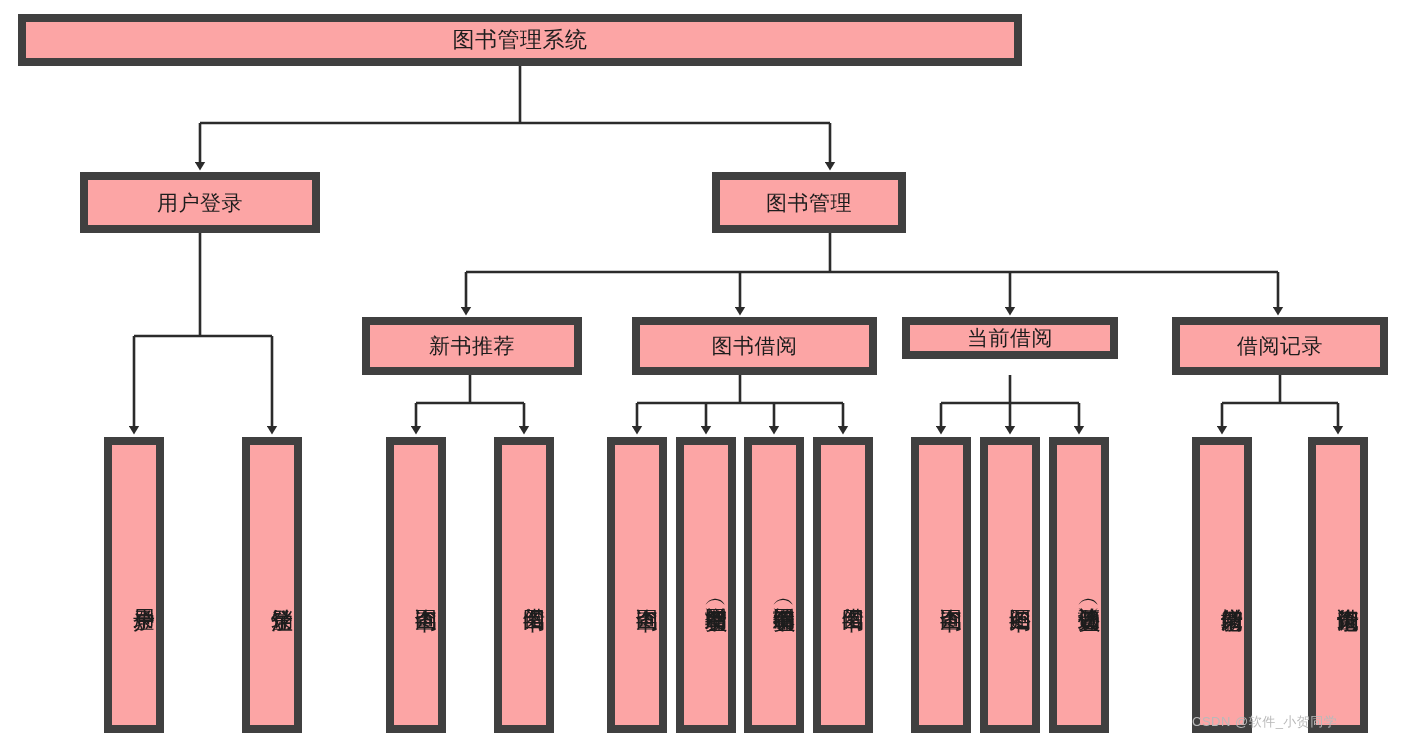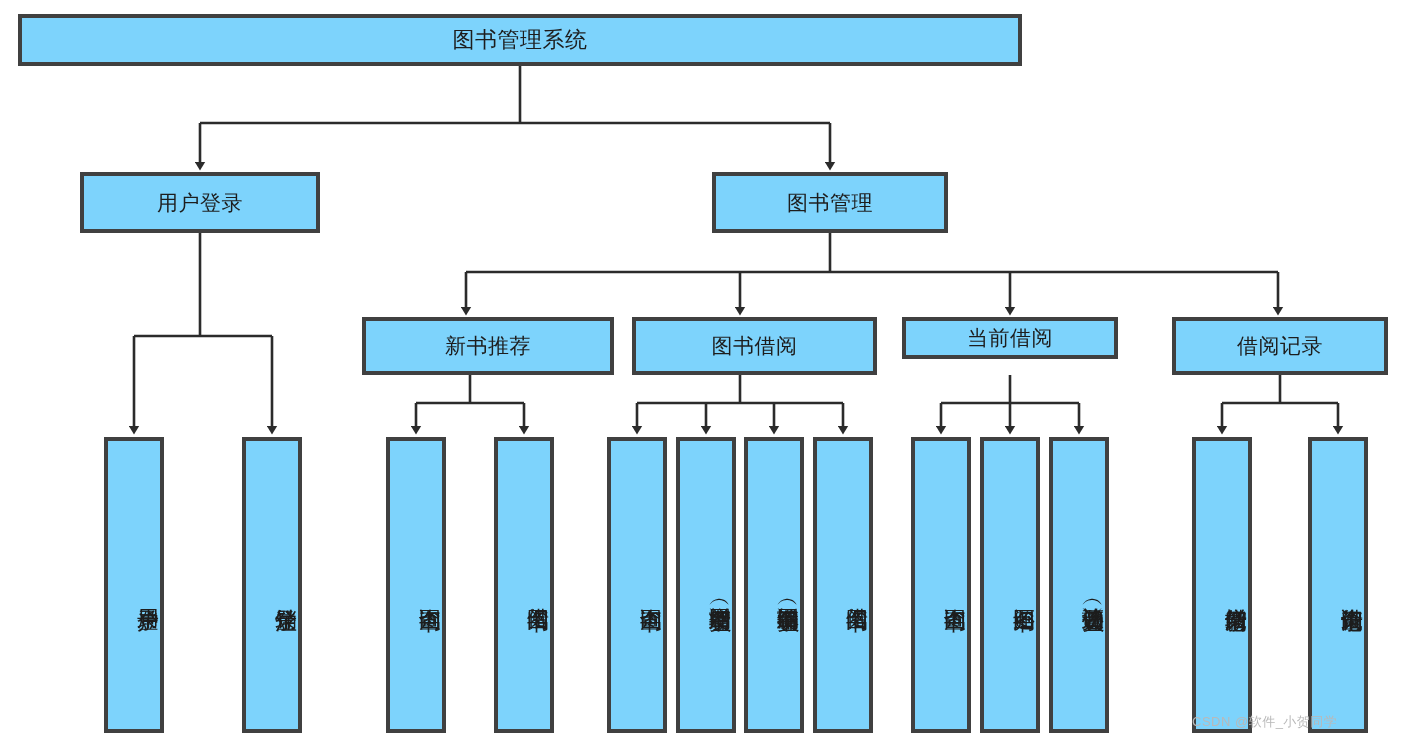--- a/index.html
+++ b/index.html
@@ -21,22 +21,22 @@
     position: absolute;
     left: 0;
     top: 0;
     width: 1405px;
     height: 747px;
     pointer-events: none;
   }
   .node {
     position: absolute;
     box-sizing: border-box;
-    border: 4px solid #404040;
-    background: #7dd3fc;
+    border: 8px solid #404040;
+    background: #fca5a5;
     display: flex;
     align-items: center;
     justify-content: center;
     color: #1d1d1d;
     letter-spacing: 0.5px;
   }
   .node.horiz {
     font-size: 21px;
     line-height: 1.1;
   }
@@ -116,23 +116,23 @@
       <path d="M1280,375 L1280,403"></path>
       <path d="M1222,403 L1338,403"></path>
       <path d="M1222,403 L1222,426" marker-end="url(#arrow)"></path>
       <path d="M1338,403 L1338,426" marker-end="url(#arrow)"></path>
     </g>
   </svg>
 
   <div class="node horiz title" style="left:18px; top:14px; width:1004px; height:52px;">图书管理系统</div>
 
   <div class="node horiz" style="left:80px; top:172px; width:240px; height:61px;">用户登录</div>
-  <div class="node horiz" style="left:712px; top:172px; width:236px; height:61px;">图书管理</div>
+  <div class="node horiz" style="left:712px; top:172px; width:194px; height:61px;">图书管理</div>
 
-  <div class="node horiz" style="left:362px; top:317px; width:252px; height:58px;">新书推荐</div>
+  <div class="node horiz" style="left:362px; top:317px; width:220px; height:58px;">新书推荐</div>
   <div class="node horiz" style="left:632px; top:317px; width:245px; height:58px;">图书借阅</div>
   <div class="node horiz" style="left:902px; top:317px; width:216px; height:42px;">当前借阅</div>
   <div class="node horiz" style="left:1172px; top:317px; width:216px; height:58px;">借阅记录</div>
 
   <div class="node vert" style="left:104px; top:437px; width:60px; height:296px;">用户登录</div>
   <div class="node vert" style="left:242px; top:437px; width:60px; height:296px;">注销登录</div>
 
   <div class="node vert" style="left:386px; top:437px; width:60px; height:296px;">查询图书</div>
   <div class="node vert" style="left:494px; top:437px; width:60px; height:296px;">借阅图书</div>
 

